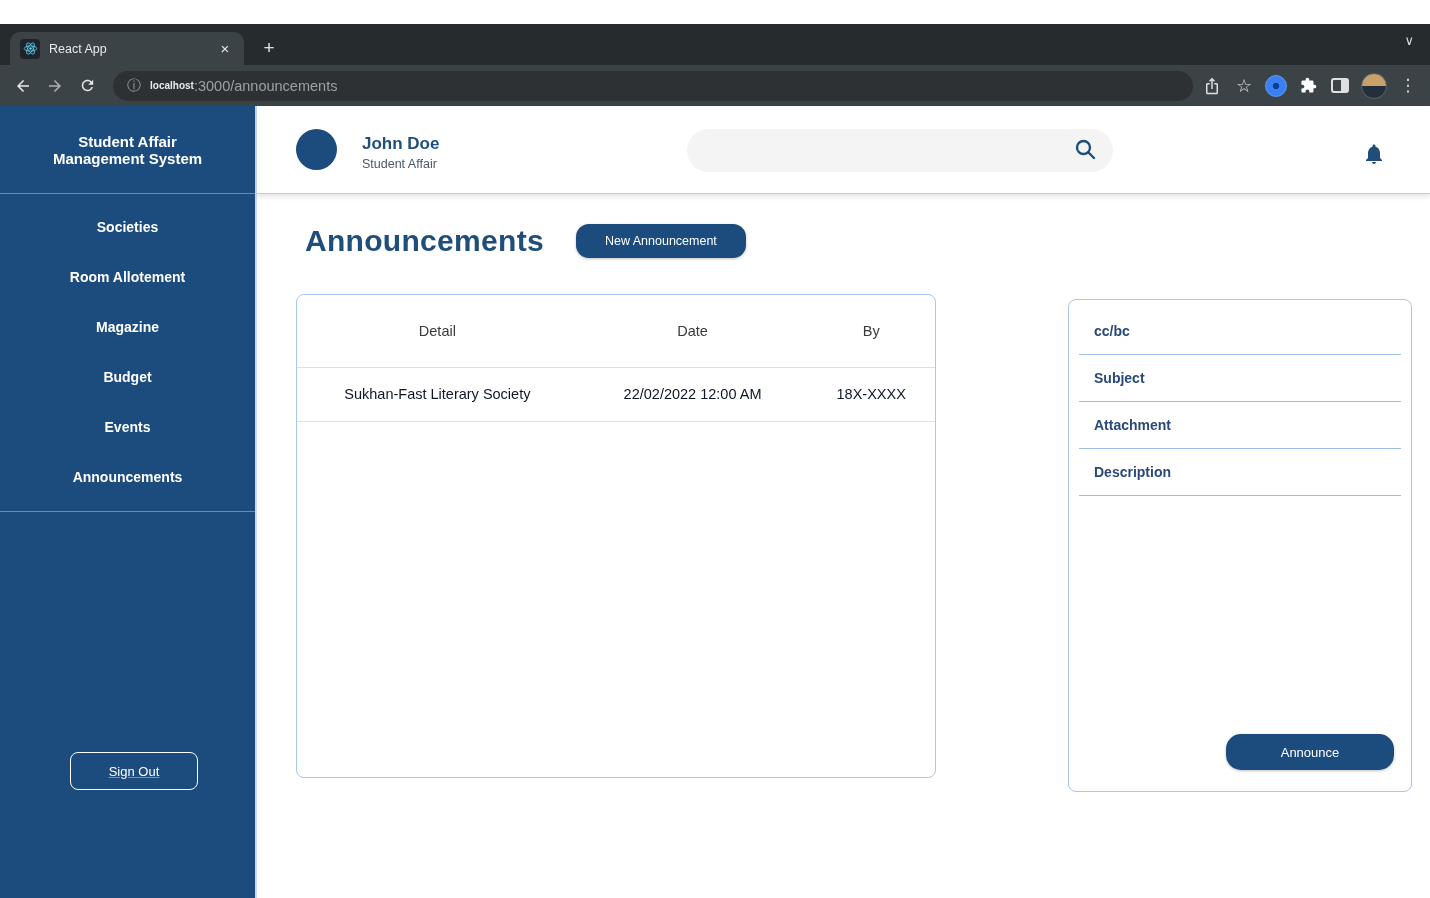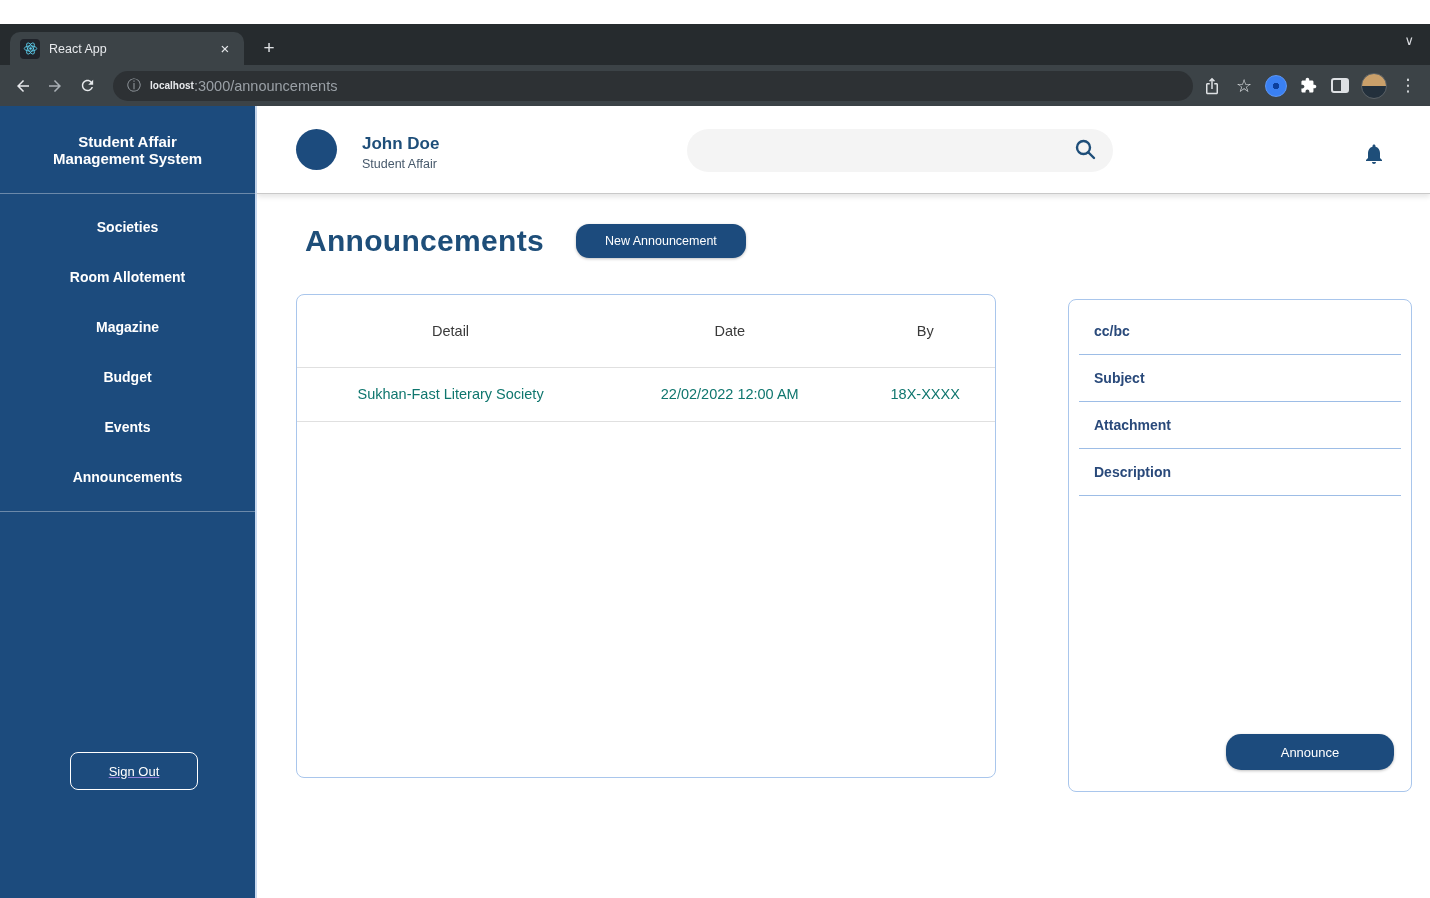--- a/index.html
+++ b/index.html
@@ -74,26 +74,26 @@
                   font-family:"Liberation Sans",sans-serif; color:#333; }
   .bell { position:absolute; right:44px; top:36px; width:24px; height:24px; cursor:pointer; }
 
   .content { position:absolute; left:257px; top:88px; width:1173px; height:716px; background:#fff; }
   .title-row { display:flex; align-items:center; padding:30px 0 0 48px; gap:32px; }
   .page-title { color:#1e4e79; font-size:30px; font-weight:800; letter-spacing:.3px; }
   .new-ann-btn { width:170px; height:34px; background:#1c4b7d; color:#fff; border:none; border-radius:13px;
                  font-size:12.5px; font-family:"Liberation Sans",sans-serif; cursor:pointer;
                  box-shadow:0 1px 3px rgba(0,0,0,.25); }
 
-  .table-card { position:absolute; left:39px; top:100px; width:700px; height:484px; background:#fff;
+  .table-card { position:absolute; left:39px; top:100px; width:640px; height:484px; background:#fff;
                 border:1px solid #a9c6ec; border-radius:8px; overflow:hidden; }
   .ann-table { width:100%; border-collapse:collapse; }
   .ann-table th { height:72px; font-size:14.5px; font-weight:500; color:#3a3a3a;
                   border-bottom:1px solid #e0e0e0; }
-  .ann-table td { height:54px; font-size:14.5px; color:#0f766e; text-align:center;
+  .ann-table td { height:54px; font-size:14.5px; color:#0f172a; text-align:center;
                   border-bottom:1px solid #e0e0e0; }
   .col-detail { width:44%; } .col-date { width:36%; } .col-by { width:20%; }
 
   .compose-card { position:absolute; left:811px; top:105px; width:344px; height:493px; background:#fff;
                   border:1px solid #a9c6ec; border-radius:8px; }
   .fields { padding-top:8px; }
   .field { margin:0 10px; height:47px; border-bottom:1.5px solid #9dbde6; display:flex; align-items:center; }
   .field-label { color:#29497a; font-size:14px; font-weight:600; padding-left:15px; }
   .announce-btn { position:absolute; right:17px; bottom:21px; width:168px; height:36px; background:#1c4b7d;
                   color:#fff; border:none; border-radius:15px; font-size:13px;

